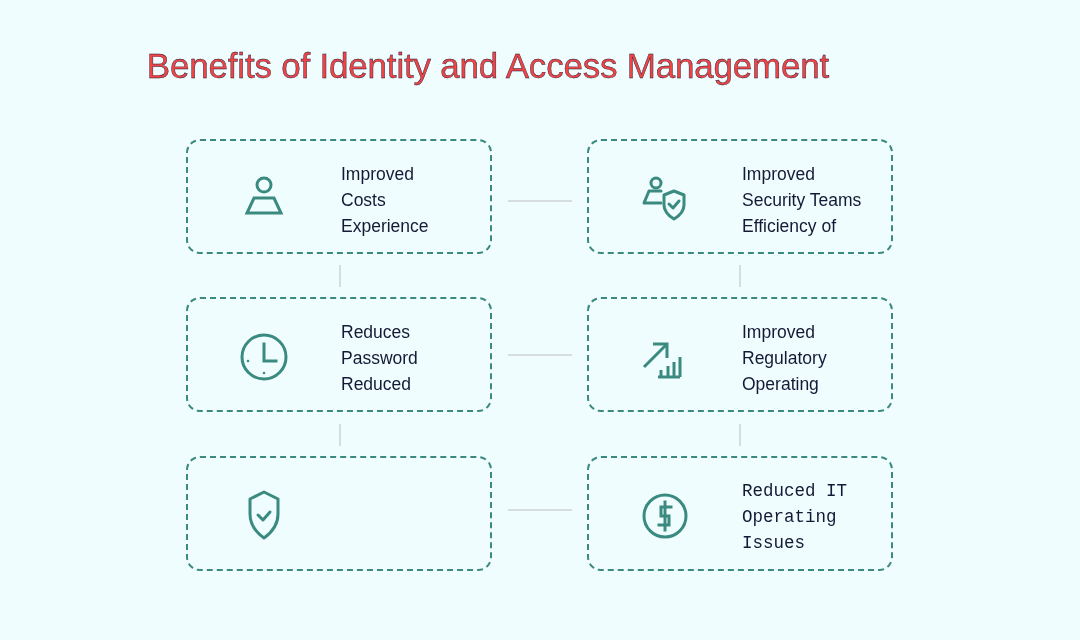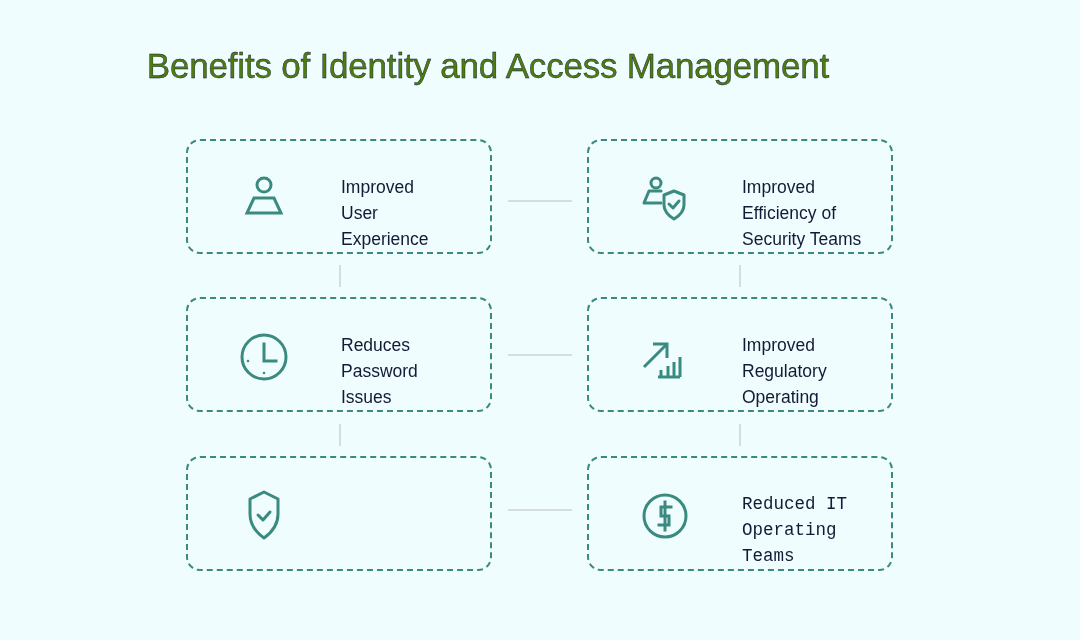--- a/index.html
+++ b/index.html
@@ -5,35 +5,35 @@
   html, body { margin:0; padding:0; }
   body {
     width:1080px; height:640px; overflow:hidden;
     background:#f0fdfe;
     font-family:"Liberation Sans", sans-serif;
     position:relative;
   }
   .title {
     position:absolute; left:0; top:46px; width:976px;
     text-align:center; font-size:35px; font-weight:normal;
-    color:#4d7c0f; letter-spacing:-0.2px;
+    color:#ef4444; letter-spacing:-0.2px;
     -webkit-text-stroke:0.4px #0f1538;
   }
   .card {
     position:absolute; width:306px; height:115px;
     box-sizing:border-box;
     border:2px dashed #3a8a80;
     border-radius:14px;
   }
   .card .icon {
     position:absolute; left:44px; top:32px; width:64px; height:52px;
     display:flex; align-items:center; justify-content:center;
   }
   .card .label {
-    position:absolute; left:153px; top:16px; height:111px;
+    position:absolute; left:153px; top:3px; height:111px;
     display:flex; flex-direction:column; justify-content:center;
     font-size:17.5px; line-height:26px; color:#141a36;
   }
   .hline { position:absolute; height:2px; background:#d6dde0; }
   .vline { position:absolute; width:2px; background:#d6dde0; }
 </style>
 </head>
 <body>
 
 <div class="title">Benefits of Identity and Access Management</div>
@@ -48,54 +48,54 @@
 
 <div class="card" style="left:186px; top:139px;">
   <div class="icon">
     <svg width="64" height="52" viewBox="0 0 64 52" fill="none" stroke="#3a8a80" stroke-width="3">
       <circle cx="32" cy="12" r="7"></circle>
       <path d="M22 25 H42 L49 40 H15 Z" stroke-linejoin="miter"></path>
     </svg>
   </div>
   <div class="label">
     <span>Improved</span>
-    <span>User</span>
+    <span>Costs</span>
     <span>Experience</span>
   </div>
 </div>
 
 <div class="card" style="left:587px; top:139px;">
   <div class="icon">
     <svg width="64" height="52" viewBox="0 0 64 52" fill="none" stroke="#3a8a80" stroke-width="3" stroke-linejoin="round" stroke-linecap="round">
       <circle cx="23" cy="10" r="5"></circle>
       <path d="M16 18 H28 M16 18 L11 30 H28"></path>
       <path d="M41 18 L51 22 V32 C51 39 46 43 41 46 C36 43 31 39 31 32 V22 Z"></path>
       <path d="M36 31 L40 35 L46 28"></path>
     </svg>
   </div>
   <div class="label">
     <span>Improved</span>
+    <span>Security Teams</span>
     <span>Efficiency of</span>
-    <span>Security Teams</span>
   </div>
 </div>
 
 <div class="card" style="left:186px; top:297px;text-decoration:underline;">
   <div class="icon">
     <svg width="64" height="52" viewBox="0 0 64 52" fill="none" stroke="#3a8a80" stroke-width="3">
       <circle cx="32" cy="26" r="22"></circle>
       <path d="M32 13 V30 H44" stroke-linecap="square"></path>
       <circle cx="16" cy="30" r="1.3" fill="#3a8a80" stroke="none"></circle>
       <circle cx="32" cy="42" r="1.3" fill="#3a8a80" stroke="none"></circle>
     </svg>
   </div>
   <div class="label">
     <span>Reduces</span>
     <span>Password</span>
-    <span>Issues</span>
+    <span>Reduced</span>
   </div>
 </div>
 
 <div class="card" style="left:587px; top:297px;">
   <div class="icon">
     <svg width="64" height="52" viewBox="0 0 64 52" fill="none" stroke="#3a8a80" stroke-width="3">
       <path d="M11 36 L34 13"></path>
       <path d="M20 13 H34 V27"></path>
       <path d="M25 46 H47"></path>
       <path d="M28 46 V39 M35 46 V35 M41 46 V31 M47 46 V26"></path>
@@ -121,15 +121,15 @@
   <div class="icon">
     <svg width="64" height="52" viewBox="0 0 64 52" fill="none" stroke="#3a8a80" stroke-width="3" stroke-linecap="square">
       <circle cx="32" cy="26" r="21"></circle>
       <path d="M38 17 H28 V26 H36 V35 H26"></path>
       <path d="M32 12 V40"></path>
     </svg>
   </div>
   <div class="label">
     <span>Reduced IT</span>
     <span>Operating</span>
-    <span>Teams</span>
+    <span>Issues</span>
   </div>
 </div>
 
 </body></html>

